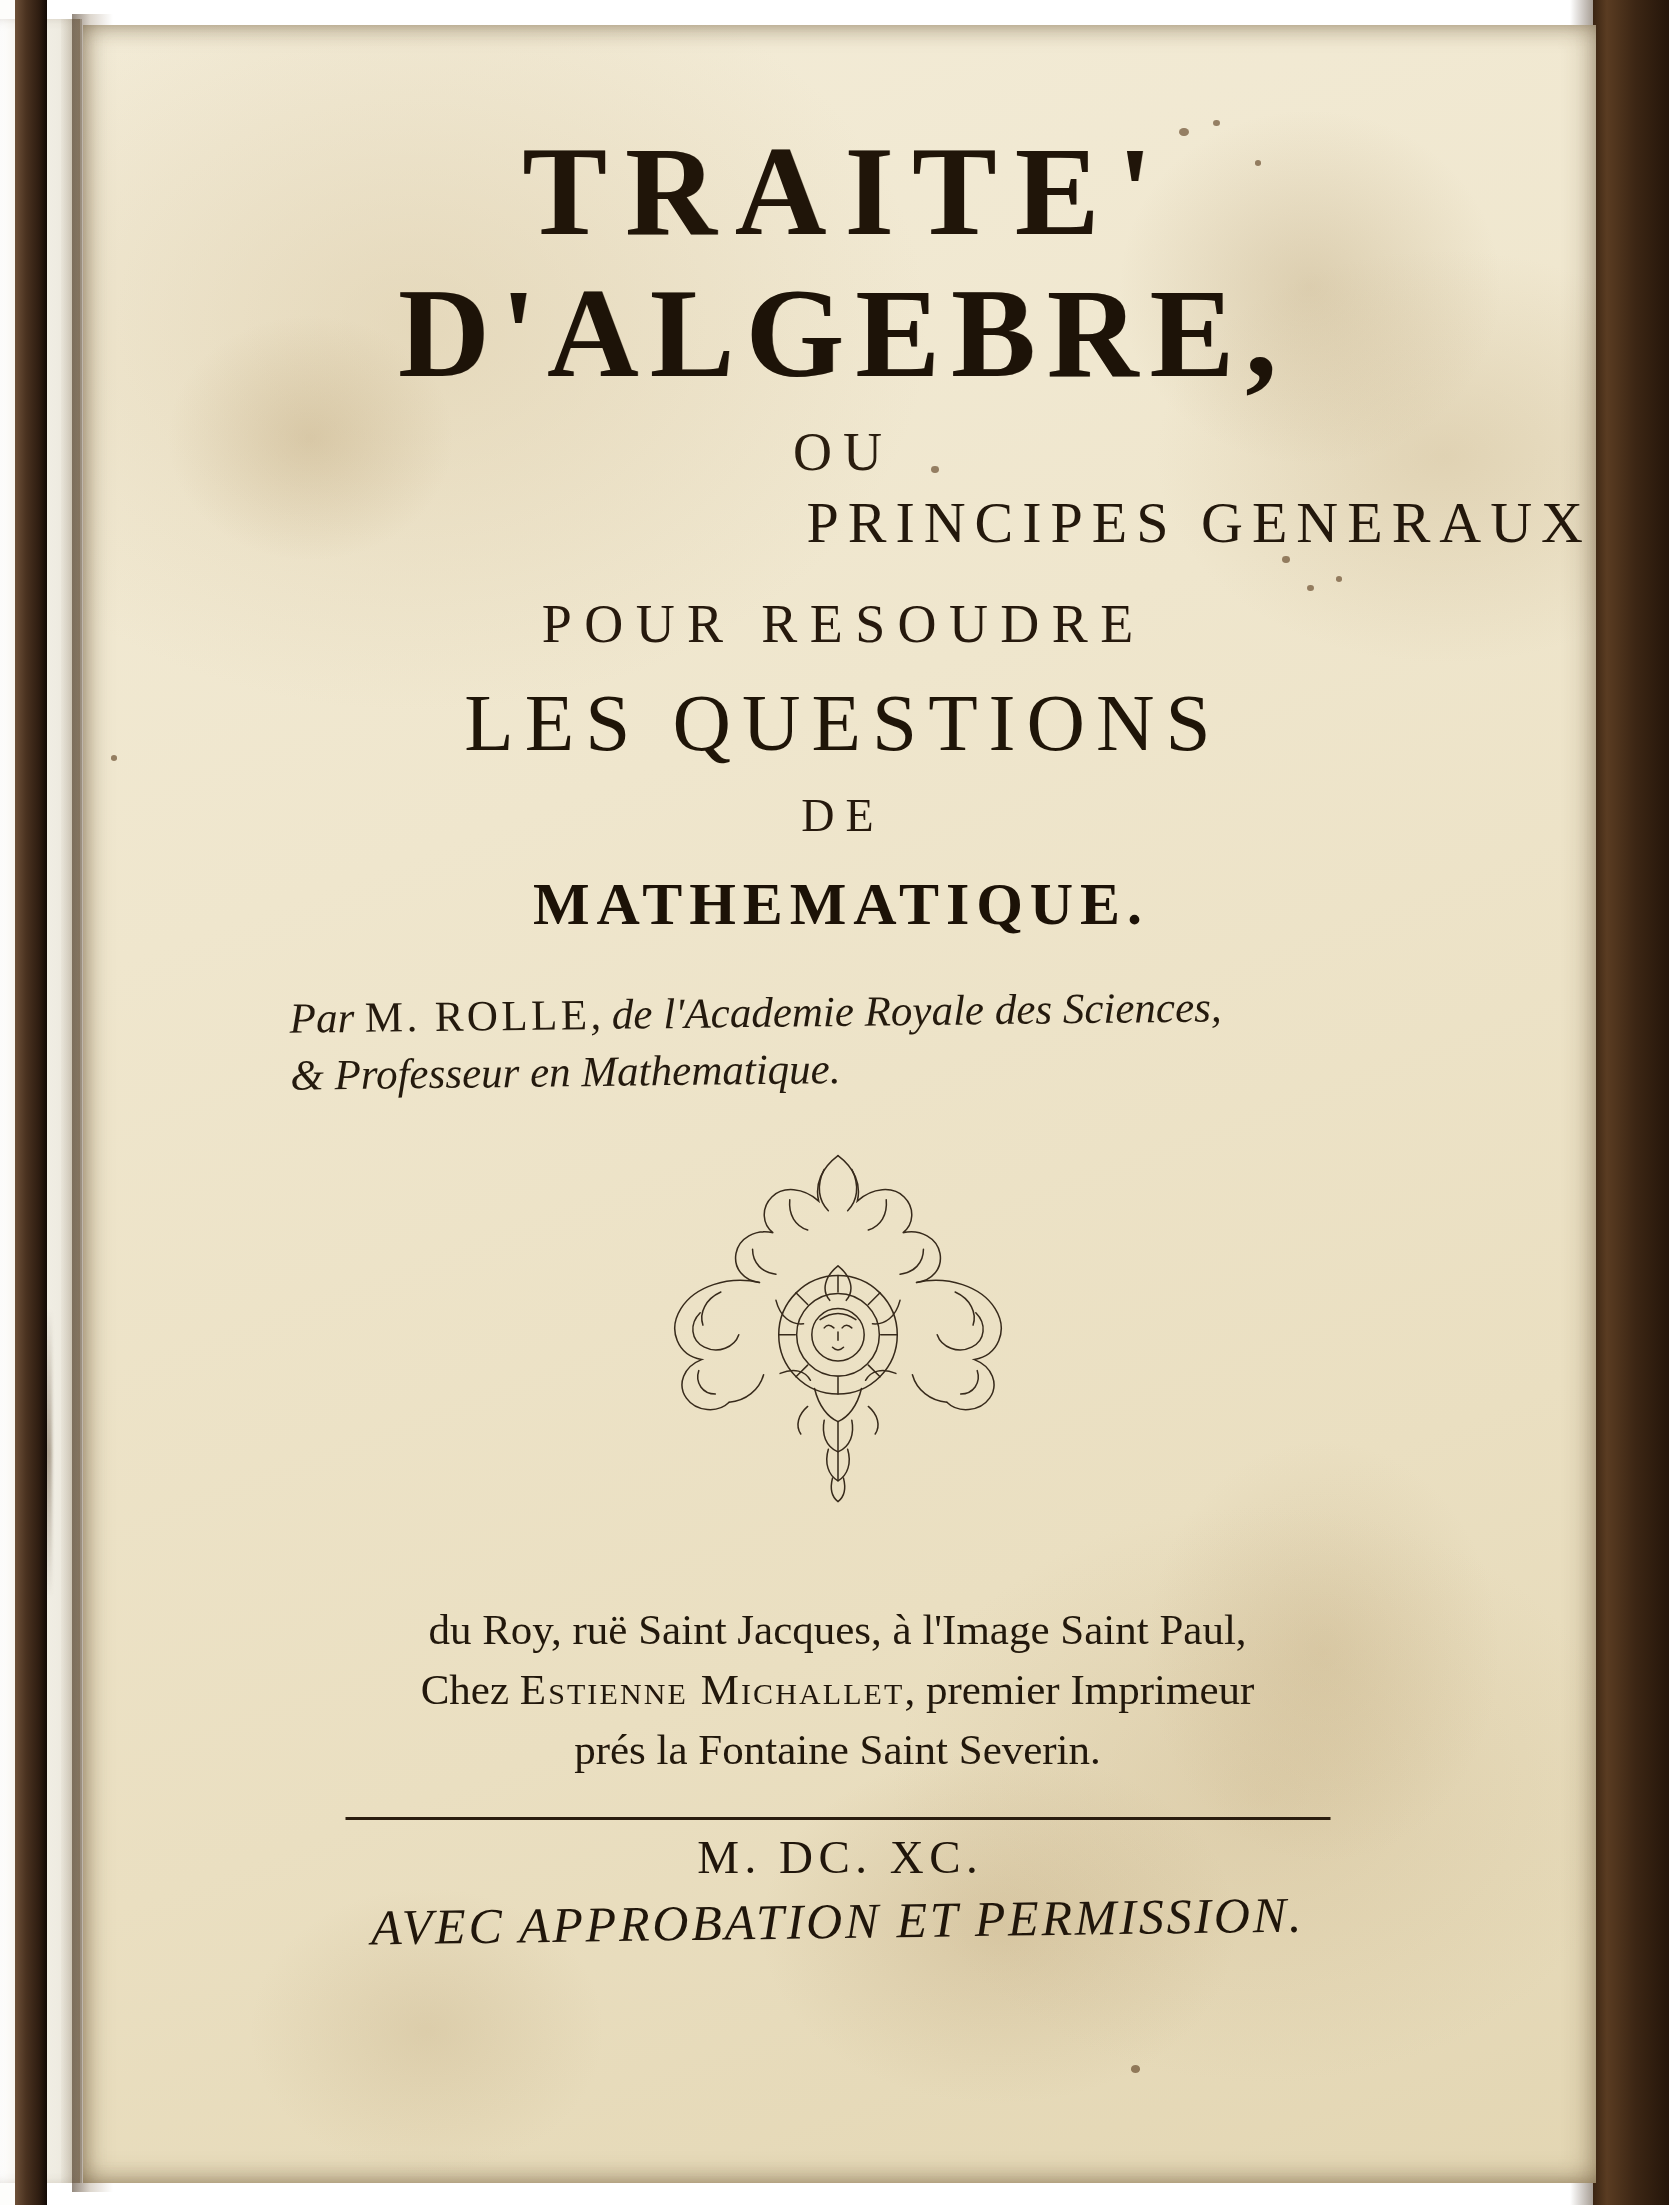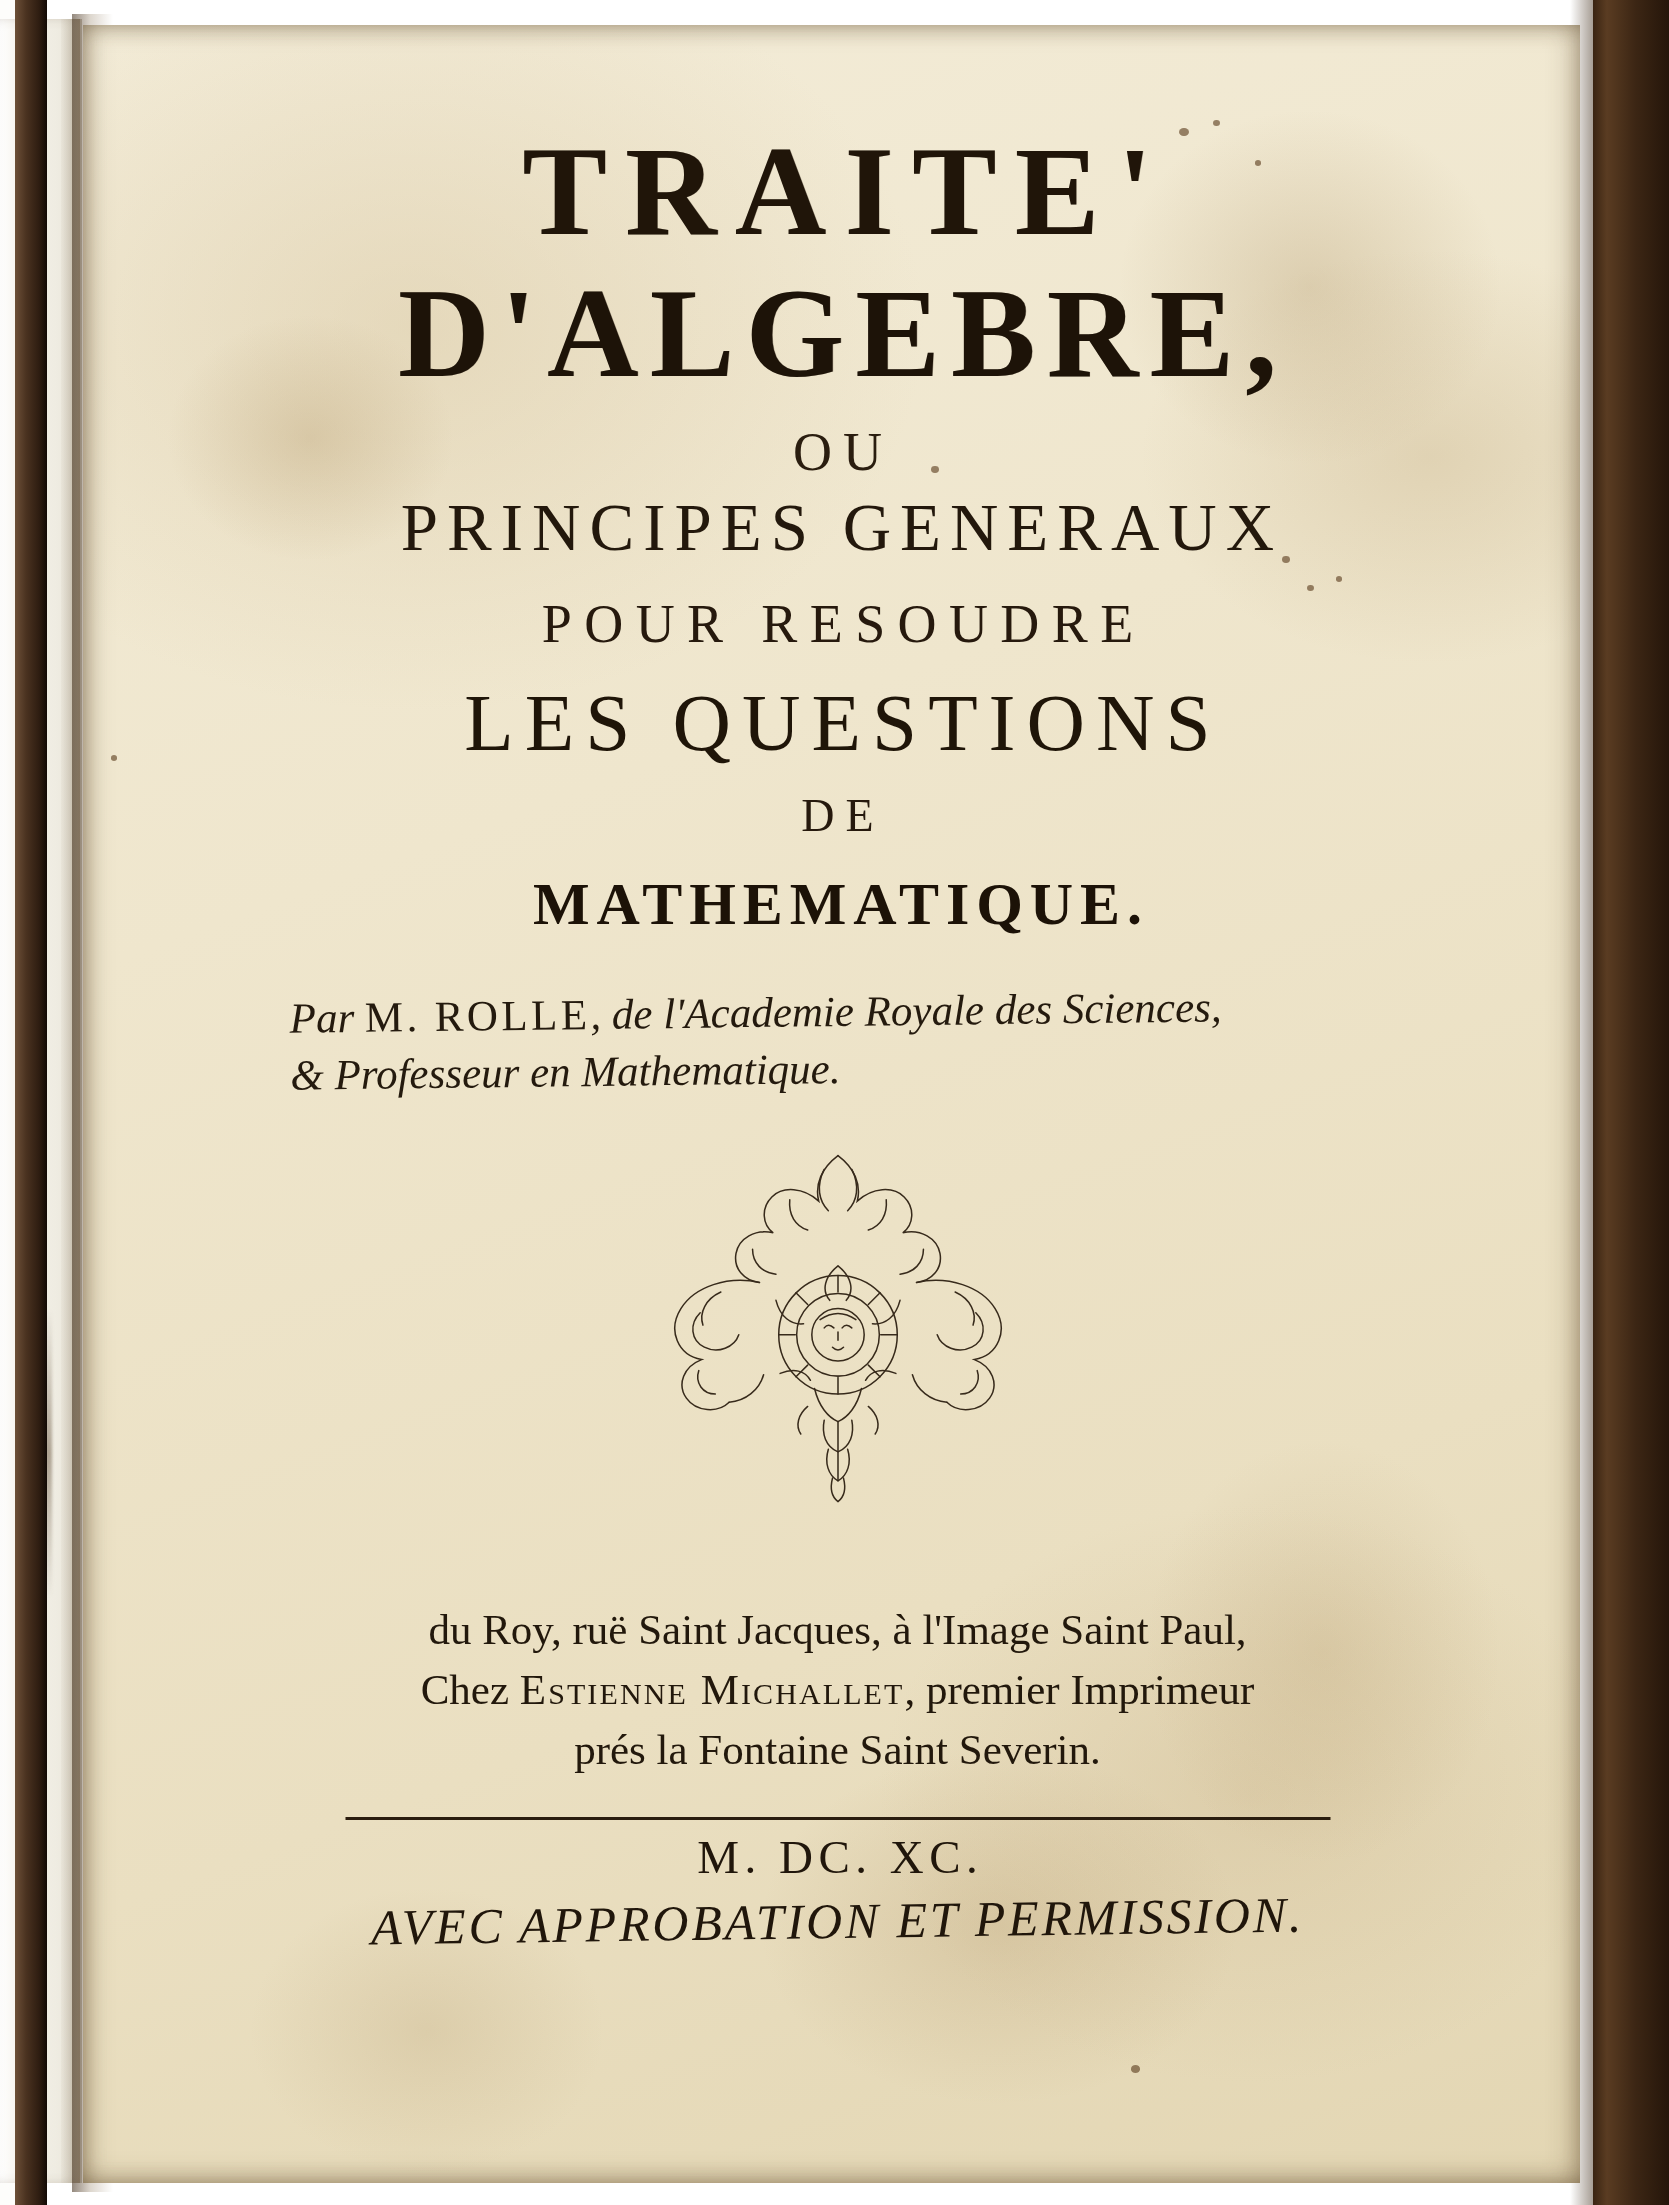--- a/index.html
+++ b/index.html
@@ -92,20 +92,21 @@
     background:
       radial-gradient(827px 620px at 22% 14%, rgba(214,196,158,0.45) 0%, rgba(214,196,158,0) 62%),
       radial-gradient(620px 482px at 78% 82%, rgba(206,186,146,0.42) 0%, rgba(206,186,146,0) 60%),
       radial-gradient(482px 345px at 90% 20%, rgba(196,174,132,0.35) 0%, rgba(196,174,132,0) 60%),
       linear-gradient(160deg, #f3ecd8 0%, #efe6cd 35%, #eadfc1 70%, #e3d6b3 100%);
     box-shadow: inset 12.4px 0 27.6px -12.4px rgba(80,58,30,0.55),
                 inset -13.8px 0 31px -12.4px rgba(80,58,30,0.45),
                 inset 0 11px 27.6px -13.8px rgba(90,66,34,0.35),
                 inset 0 -12.4px 31px -13.8px rgba(90,66,34,0.4);
     overflow: hidden;
+    padding-left: 16px;
   }
 
   
   .stain { position: absolute; border-radius: 50%; pointer-events: none; }
   .s1 { left: 83px; top: 289px; width: 289px; height: 248px;
         background: radial-gradient(ellipse at center, rgba(176,148,100,0.30), rgba(176,148,100,0) 70%); }
   .s2 { left: 1034px; top: 83px; width: 386px; height: 358px;
         background: radial-gradient(ellipse at center, rgba(168,140,92,0.28), rgba(168,140,92,0) 70%); }
   .s3 { left: 675px; top: 1723px; width: 482px; height: 358px;
         background: radial-gradient(ellipse at center, rgba(170,140,92,0.25), rgba(170,140,92,0) 70%); }
@@ -143,22 +144,23 @@
     color: #1d1308;
     text-shadow: 0.4px 0.4px 0 rgba(40,26,12,0.35);
   }
   .ou {
     position: absolute; top: 400px; width: 100%;
     font-size: 54px; letter-spacing: 11px; text-indent: 11px;
     color: #2a1d0f;
   }
   .principes {
     position: absolute; top: 469px; width: 100%;
-    font-size: 67px; letter-spacing: 9px; text-indent: 9px;
+    font-size: 58px; letter-spacing: 9px; text-indent: 9px;
     color: #23180c;
+    text-align: right;
   }
   .pour {
     position: absolute; top: 572px; width: 100%;
     font-size: 54px; letter-spacing: 12.4px; text-indent: 12.4px;
     color: #26190d;
   }
   .lesq {
     position: absolute; top: 658px; width: 100%;
     font-size: 81px; letter-spacing: 11px; text-indent: 11px;
     color: #1f1508;

